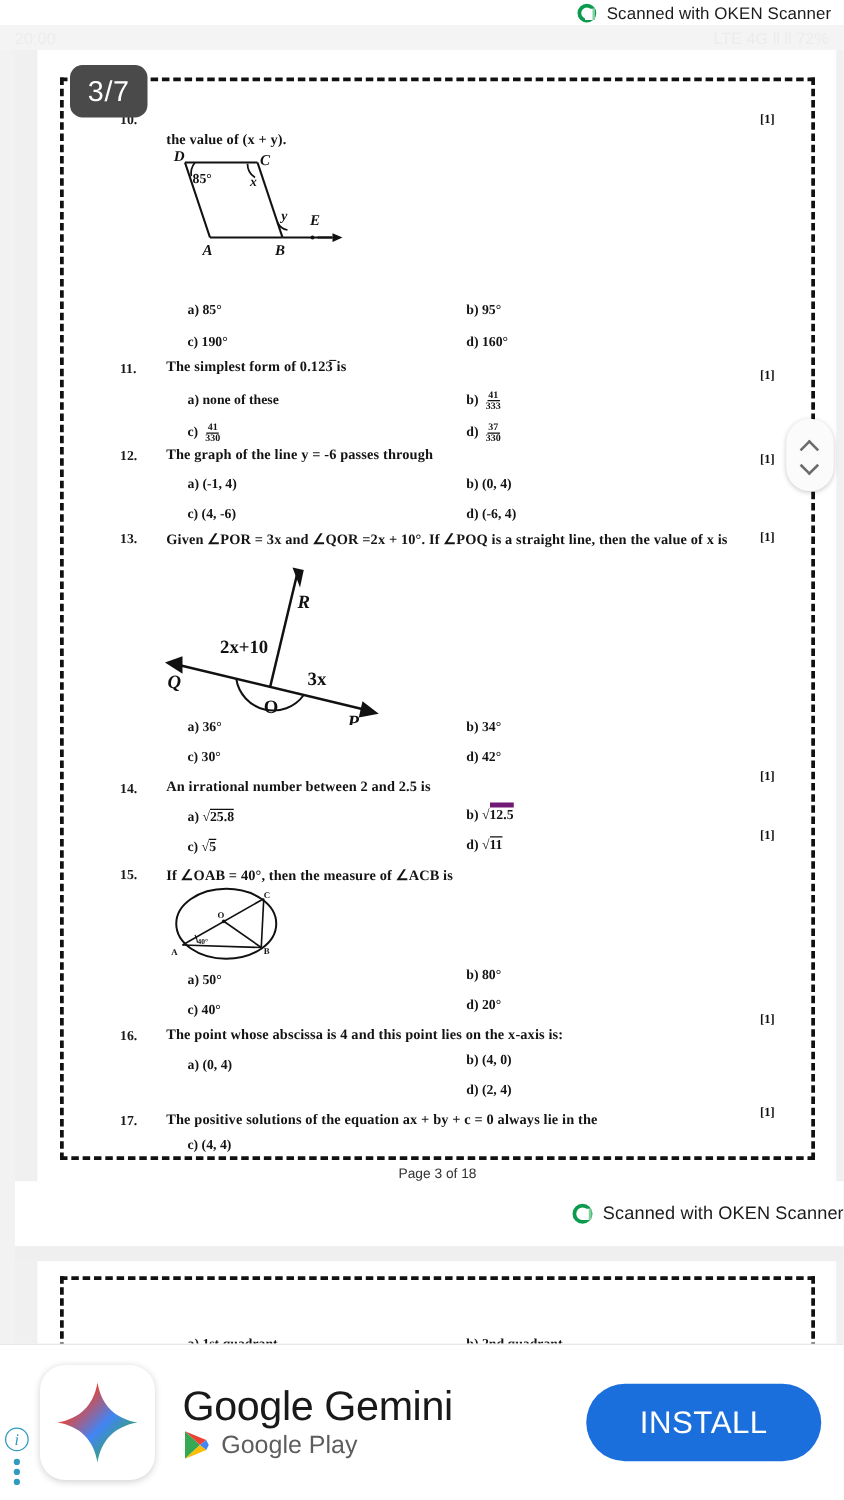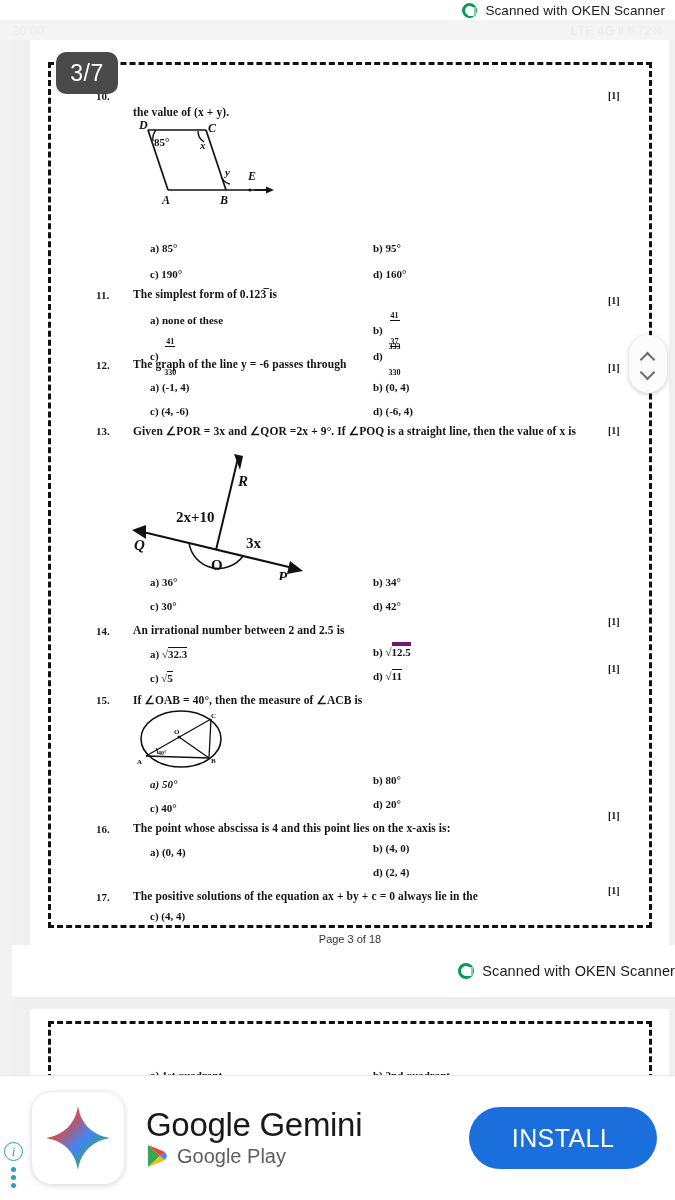--- a/index.html
+++ b/index.html
@@ -89,21 +89,20 @@
     font-size: 11px; font-weight: bold; color: #141414;
   }
   .mark {
     position: absolute;
     font-size: 10px; font-weight: bold; color: #111;
   }
   .frac {
     display: inline-flex; flex-direction: column; align-items: center;
     vertical-align: middle; line-height: 1; font-size: 8px;
     margin-left: 2px;
-    gap: 22px;
   }
   .frac .num { border-bottom: 1px solid #111; padding: 0 1px; }
   .frac .den { padding: 0 1px; }
 
   .page-footer {
     position: absolute; left: 0; width: 604px; text-align: center;
     font-family: "Liberation Sans", sans-serif;
     font-size: 11px; color: #333; font-weight: 400;
   }
 
@@ -307,21 +306,21 @@
         <span class="qnum" style="left:48px; top:297px;">12.</span>
         <span class="qtext" style="left:85px; top:296px;">The graph of the line y = -6 passes through</span>
         <span class="mark" style="left:560px; top:300px;">[1]</span>
 
         <span class="opt" style="left:102px; top:319px;">a) (-1, 4)</span>
         <span class="opt" style="left:325px; top:319px;">b) (0, 4)</span>
         <span class="opt" style="left:102px; top:343px;">c) (4, -6)</span>
         <span class="opt" style="left:325px; top:343px;">d) (-6, 4)</span>
 
         <span class="qnum" style="left:48px; top:363px;">13.</span>
-        <span class="qtext" style="left:85px; top:362px;">Given ∠POR = 3x and ∠QOR =2x + 9°. If ∠POQ is a straight line, then the value of x is</span>
+        <span class="qtext" style="left:85px; top:362px;">Given ∠POR = 3x and ∠QOR =2x + 10°. If ∠POQ is a straight line, then the value of x is</span>
         <span class="mark" style="left:560px; top:363px;">[1]</span>
 
         <svg class="fig" style="left:40px; top:378px;" width="220" height="140" viewBox="0 0 220 140">
           <g stroke="#111" stroke-width="2" fill="none">
             <path d="M55 92 L205 128"></path>
             <path d="M128 110 L150 18"></path>
           </g>
           <polygon points="58,85 44,90 58,99" fill="#111"></polygon>
           <polygon points="202,121 215,131 199,134" fill="#111"></polygon>
           <polygon points="146,14 152,30 155,16" fill="#111"></polygon>
@@ -336,21 +335,21 @@
 
         <span class="opt" style="left:102px; top:514px;">a) 36°</span>
         <span class="opt" style="left:325px; top:514px;">b) 34°</span>
         <span class="opt" style="left:102px; top:538px;">c) 30°</span>
         <span class="opt" style="left:325px; top:538px;">d) 42°</span>
 
         <span class="qnum" style="left:48px; top:563px;">14.</span>
         <span class="qtext" style="left:85px; top:562px;">An irrational number between 2 and 2.5 is</span>
         <span class="mark" style="left:560px; top:554px;">[1]</span>
 
-        <span class="opt" style="left:102px; top:586px;">a) √<span class="inner" style="border-top:1px solid #111;">32.3</span></span>
+        <span class="opt" style="left:102px; top:586px;">a) √<span class="inner" style="border-top:1px solid #111;">25.8</span></span>
         <span class="opt" style="left:325px; top:584px;">b) √<span class="inner" style="border-top:4px solid #701a75;">12.5</span></span>
         <span class="opt" style="left:102px; top:610px;">c) √<span class="inner" style="border-top:1px solid #111;">5</span></span>
         <span class="opt" style="left:325px; top:608px;">d) √<span class="inner" style="border-top:1px solid #111;">11</span></span>
 
         <span class="qnum" style="left:48px; top:632px;">15.</span>
         <span class="qtext" style="left:85px; top:631px;">If ∠OAB = 40°, then the measure of ∠ACB is</span>
         <span class="mark" style="left:560px; top:601px;">[1]</span>
 
         <svg class="fig" style="left:85px; top:644px;" width="110" height="66" viewBox="0 0 110 66">
           <ellipse cx="48" cy="33" rx="40" ry="28" stroke="#111" stroke-width="1.6" fill="none"></ellipse>
@@ -362,21 +361,21 @@
           </g>
           <path d="M25 48 A14 14 0 0 0 23 42" stroke="#111" stroke-width="1" fill="none"></path>
           <circle cx="46" cy="31" r="1.5" fill="#111"></circle>
           <text x="4" y="58" font-family="Liberation Serif, serif" font-size="7" font-weight="bold" fill="#111">A</text>
           <text x="78" y="57" font-family="Liberation Serif, serif" font-size="7" font-weight="bold" fill="#111">B</text>
           <text x="78" y="12" font-family="Liberation Serif, serif" font-size="7" font-weight="bold" fill="#111">C</text>
           <text x="41" y="28" font-family="Liberation Serif, serif" font-size="7" font-weight="bold" fill="#111">O</text>
           <text x="25" y="49" font-family="Liberation Serif, serif" font-size="6" font-weight="bold" fill="#111">40°</text>
         </svg>
 
-        <span class="opt" style="left:102px; top:716px;font-style:italic;">a) 50°</span>
+        <span class="opt" style="left:102px; top:716px;">a) 50°</span>
         <span class="opt" style="left:325px; top:712px;font-family:Liberation Serif, serif;">b) 80°</span>
         <span class="opt" style="left:102px; top:740px;">c) 40°</span>
         <span class="opt" style="left:325px; top:736px;">d) 20°</span>
 
         <span class="qnum" style="left:48px; top:761px;">16.</span>
         <span class="qtext" style="left:85px; top:760px;">The point whose abscissa is 4 and this point lies on the x-axis is:</span>
         <span class="mark" style="left:560px; top:748px;">[1]</span>
 
         <span class="opt" style="left:102px; top:784px;">a) (0, 4)</span>
         <span class="opt" style="left:325px; top:780px;">b) (4, 0)</span>

